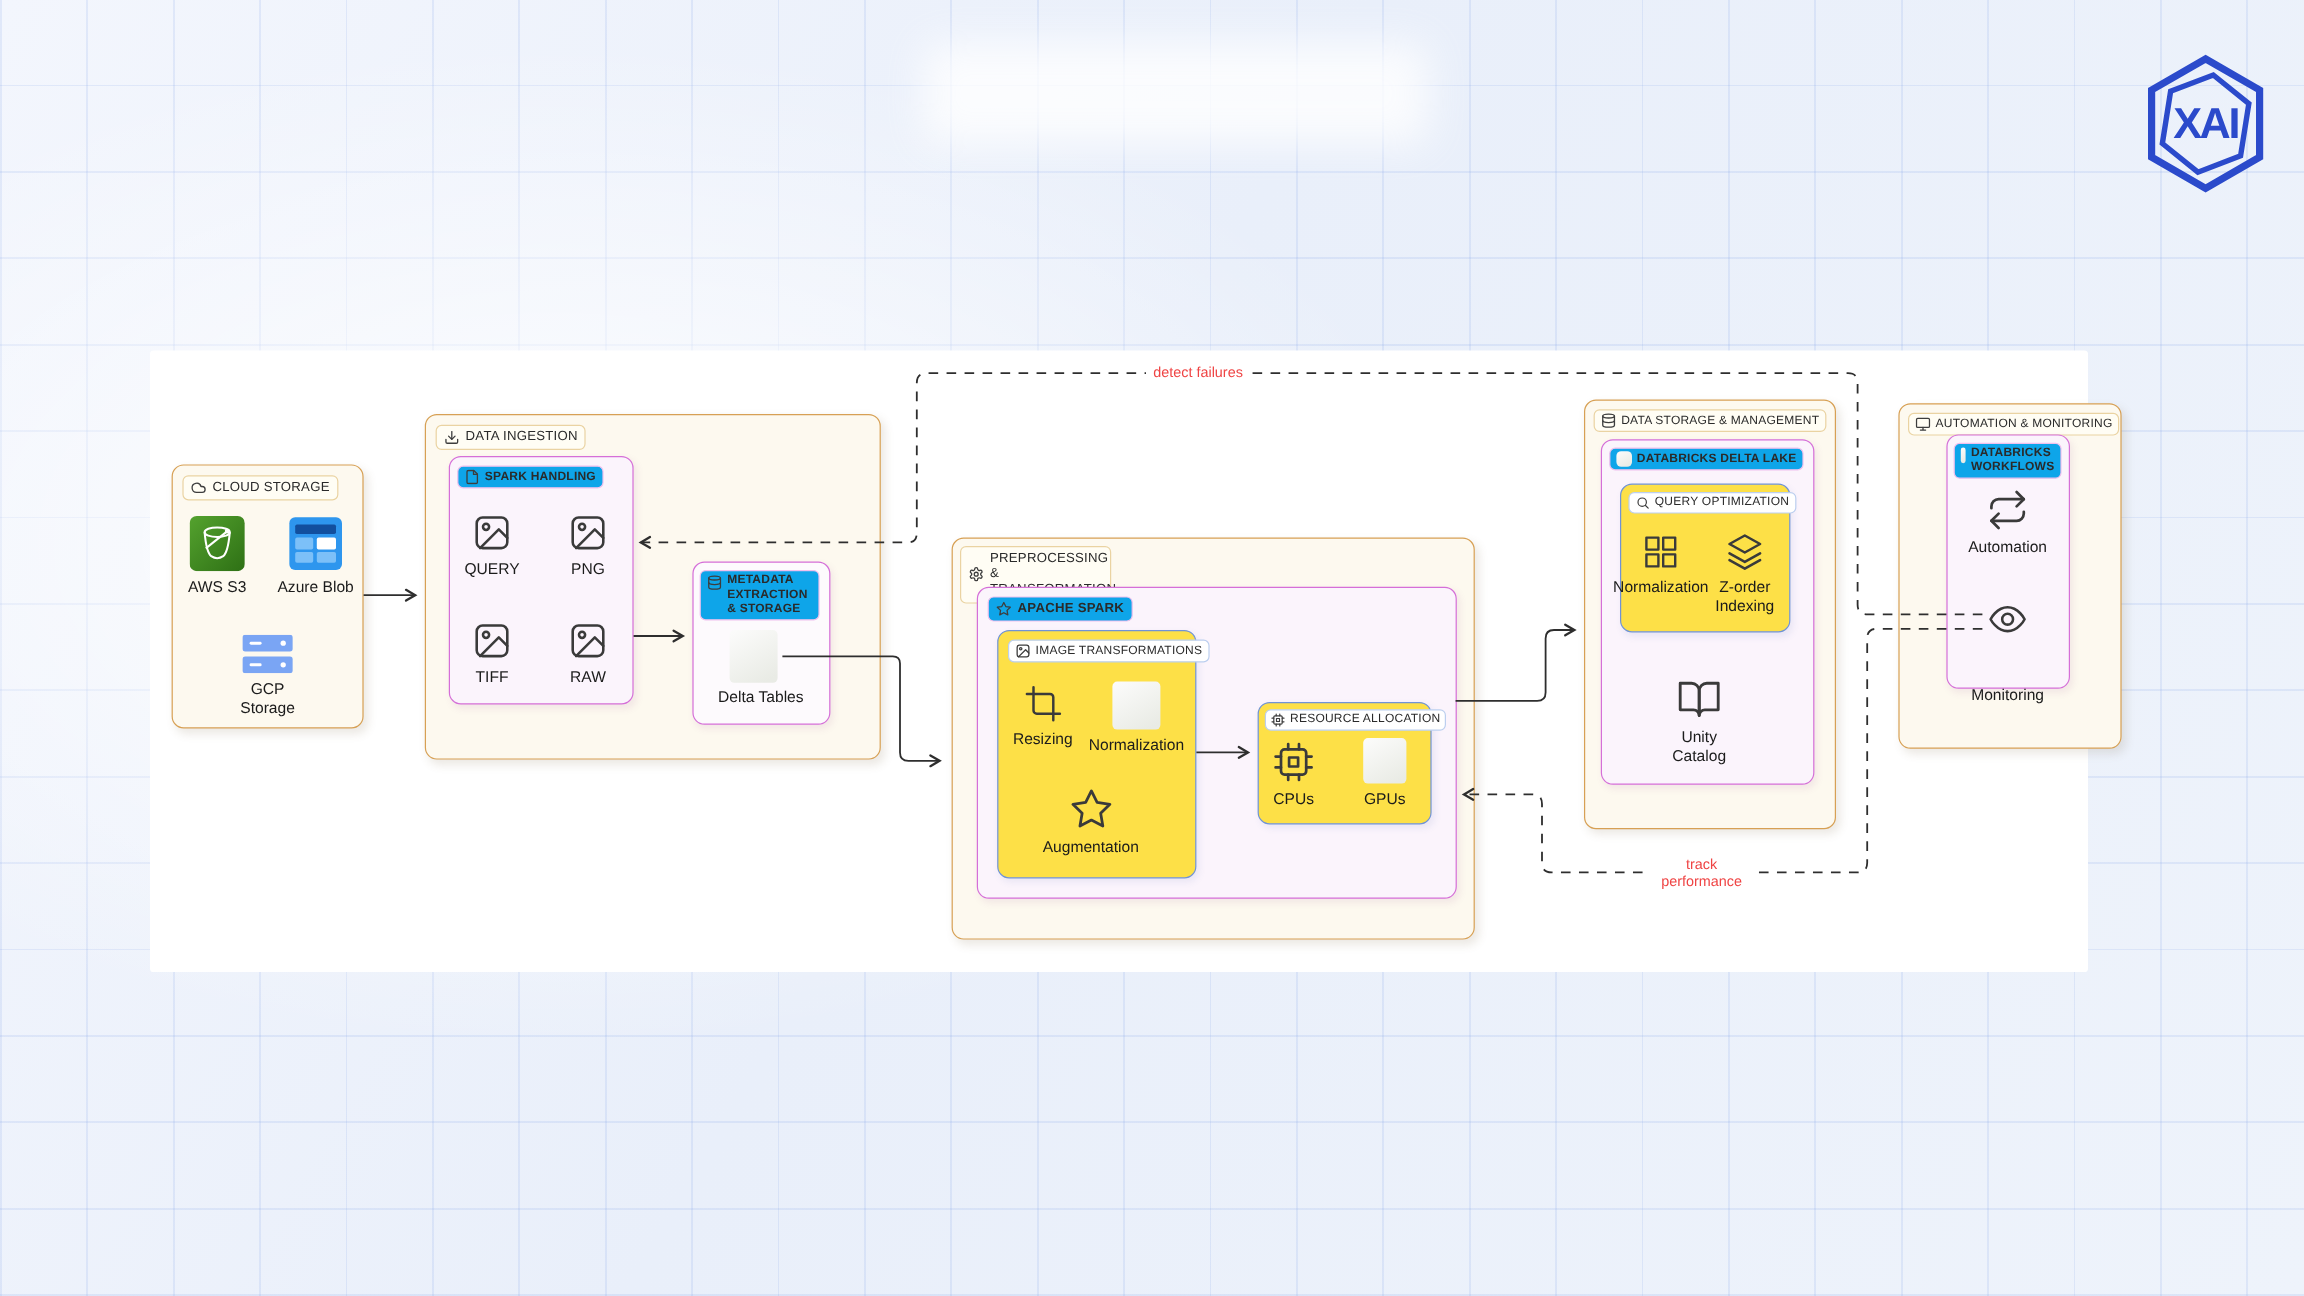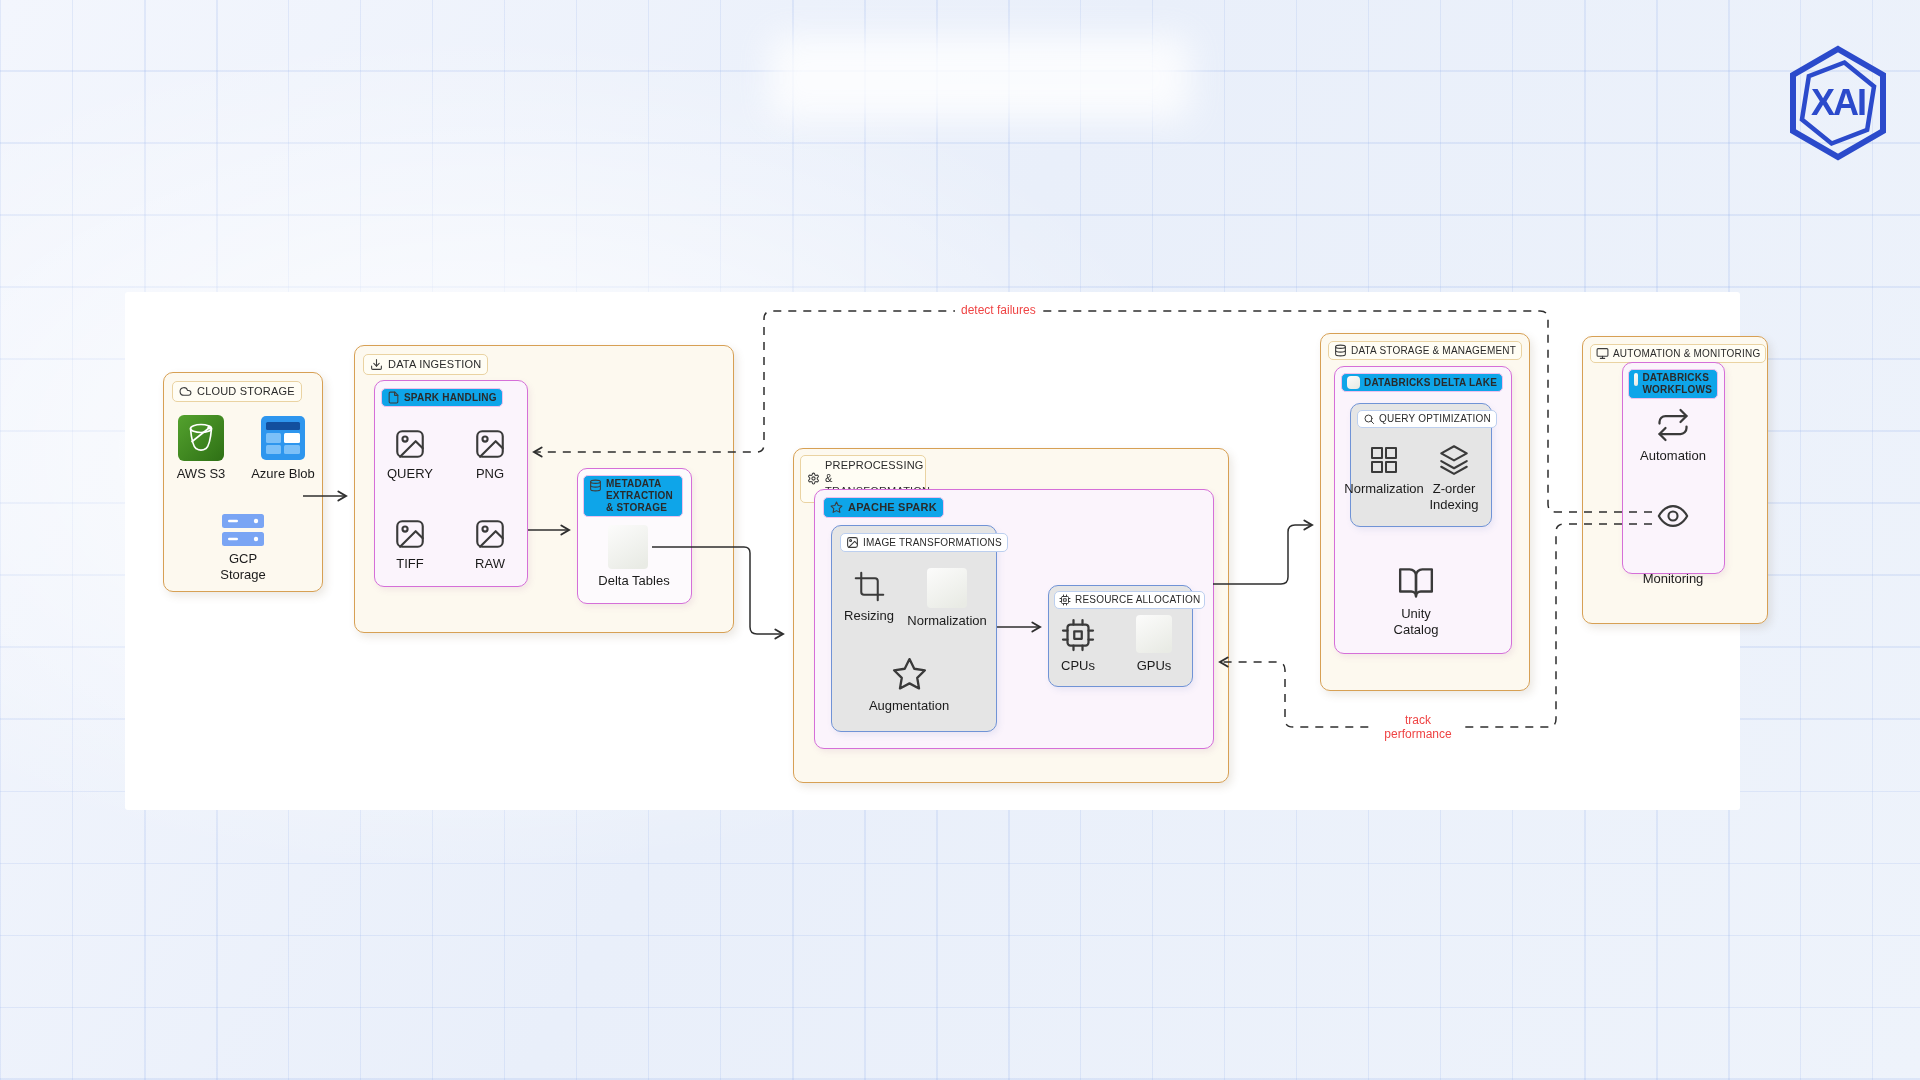--- a/index.html
+++ b/index.html
@@ -13,21 +13,21 @@
       linear-gradient(120deg,#f3f6fd 0%,#e9effa 45%,#eef3fb 100%);
   }
   .abs{position:absolute;}
   .canvas{left:125px;top:292px;width:1615px;height:518px;background:#ffffff;border-radius:3px;}
   .glow{left:770px;top:36px;width:420px;height:84px;background:#fff;opacity:.8;filter:blur(16px);border-radius:14px;}
 
   .box{position:absolute;border:1.5px solid;border-radius:10px;}
   .b-orange{background:#fdf9ef;border-color:#d7a054;box-shadow:3px 4px 8px rgba(110,95,55,.14);}
   .b-pink{background:#fbf4fc;border-color:#d56fd8;box-shadow:2px 3px 6px rgba(150,80,150,.10);}
   .b-pinklight{background:#fdfafd;border-color:#d56fd8;box-shadow:2px 3px 6px rgba(150,80,150,.10);}
-  .b-blue{background:#e5e5e5;border-color:#7093d6;box-shadow:2px 3px 6px rgba(80,110,180,.10);}
+  .b-blue{background:#fde047;border-color:#7093d6;box-shadow:2px 3px 6px rgba(80,110,180,.10);}
 
   .pill{position:absolute;display:inline-flex;align-items:center;gap:5px;border:1px solid;border-radius:5px;
         padding:3px 6px;font-size:11px;font-weight:500;color:#2a2a2a;line-height:1.2;letter-spacing:.2px;white-space:nowrap;}
   .p-orange{background:#fffdf4;border-color:#ead3a2;}
   .p-pink{background:#0ea5e9;border-color:#efc0ed;font-weight:bold;}
   .p-blue{background:#ffffff;border-color:#bccfef;}
   .pill.wrap{white-space:normal;}
   .pill.sm{font-size:10px;padding:2px 5px;gap:4px;}
   .pill.top{align-items:flex-start;}
 
@@ -127,21 +127,21 @@
     <symbol id="i-eye" viewBox="0 0 24 24">
         <path d="M2 12s3.5-7 10-7 10 7 10 7-3.5 7-10 7-10-7-10-7Z"></path>
         <circle cx="12" cy="12" r="3.2"></circle>
       </symbol>
   </defs>
 </svg>
 
 <div class="abs canvas"></div>
 <div class="abs glow"></div>
 
-<div class="box b-orange" style="left:143px;top:372px;width:158px;height:218px;margin-left:20px;">
+<div class="box b-orange" style="left:143px;top:387px;width:158px;height:218px;">
   <span class="pill p-orange" style="left:8px;top:8px;">
     <svg class="ic">
         <use href="#i-cloud"></use>
       </svg>
     <span>CLOUD STORAGE</span>
   </span>
   <div class="item" style="left:-4px;top:42px;width:82px;justify-content:space-between;">
     <svg width="46" height="46" viewBox="0 0 46 46">
       <rect width="46" height="46" rx="6" fill="url(#awsg)"></rect>
       <ellipse cx="23" cy="13.5" rx="10.5" ry="4" fill="none" stroke="#fff" stroke-width="1.7"></ellipse>

